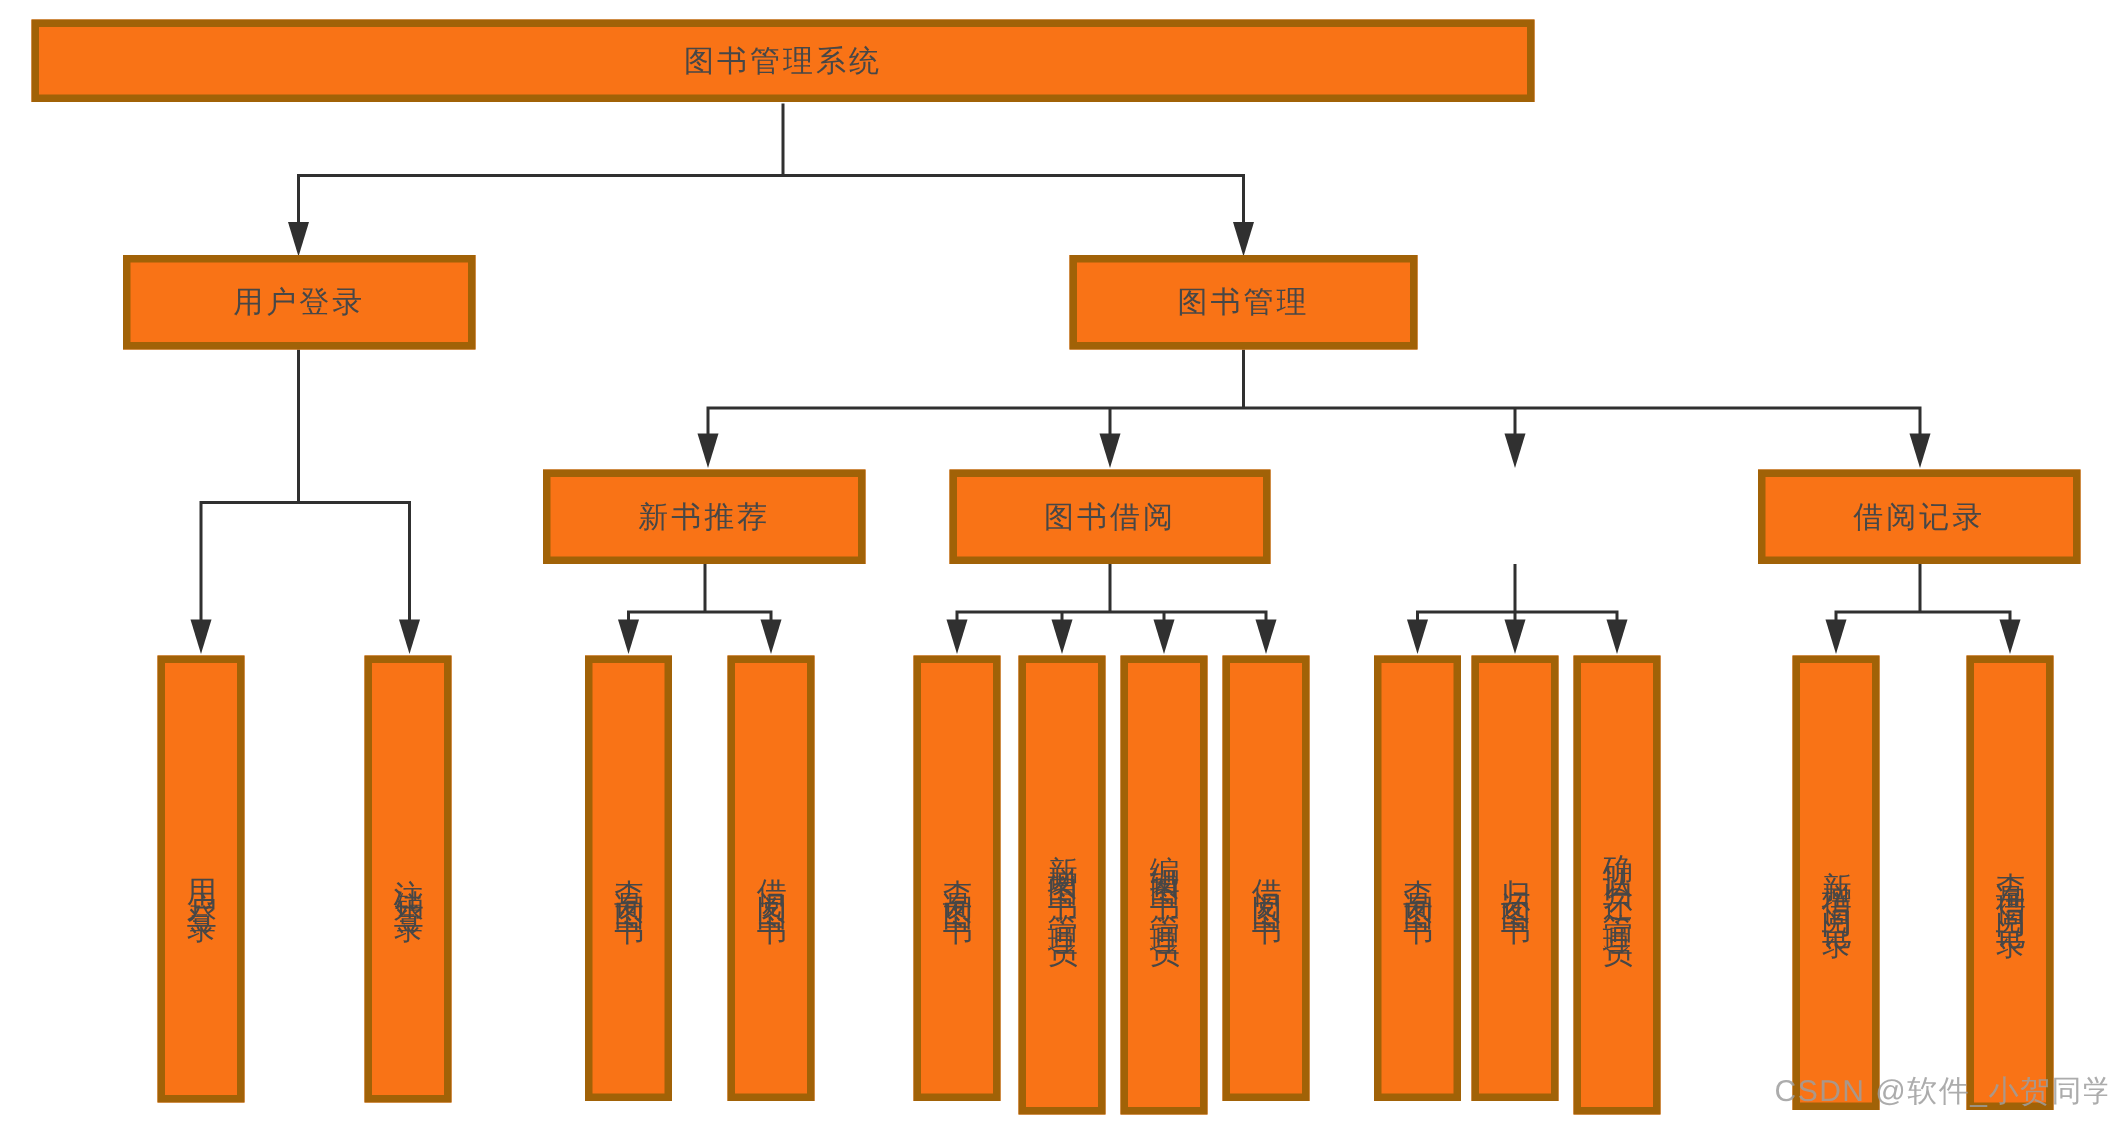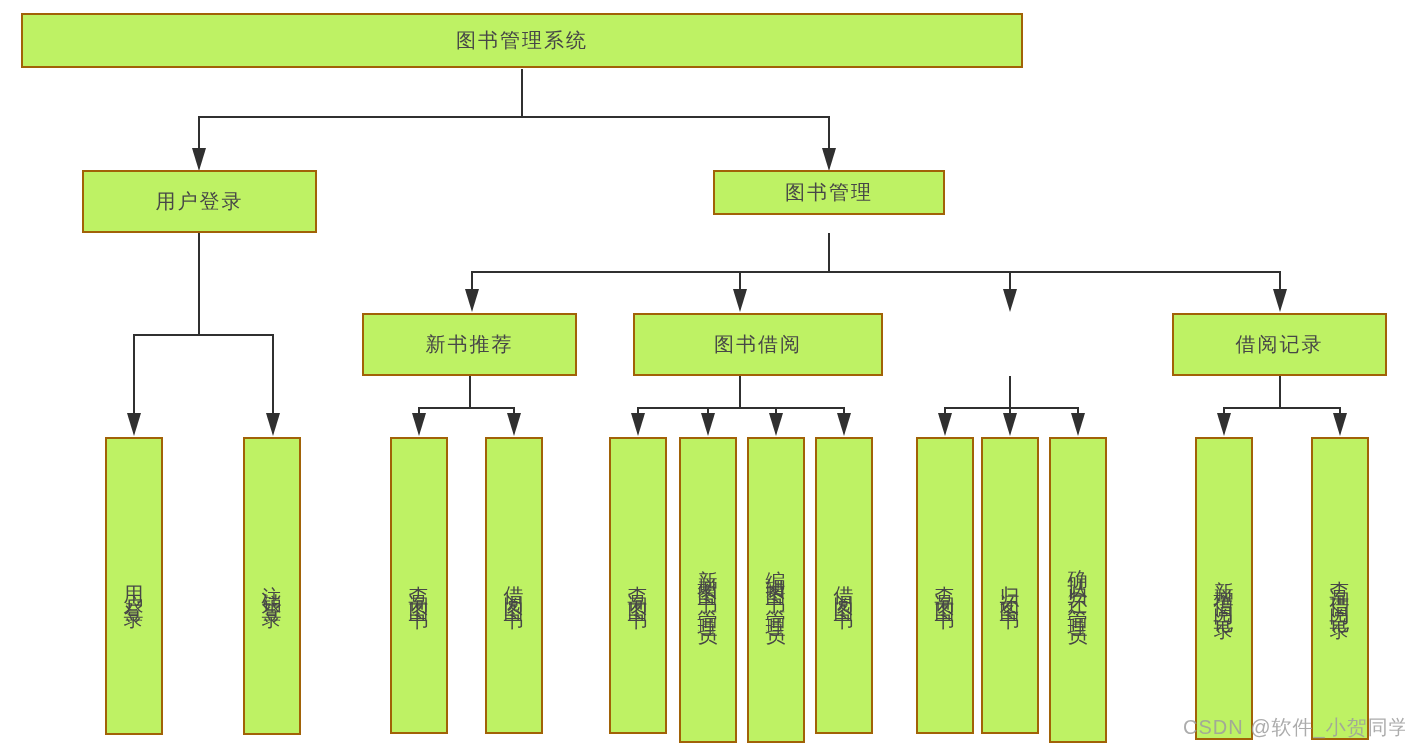--- a/index.html
+++ b/index.html
@@ -7,22 +7,22 @@
     position:relative;
     width:1405px;height:747px;
     background:#ffffff;
     font-family:"Liberation Sans", sans-serif;
     overflow:hidden;
   }
   .wires{position:absolute;left:0;top:0;z-index:1;}
   .box{
     position:absolute;
     box-sizing:border-box;
-    border:2px solid #a16207;
-    background:#bef264;
+    border:5px solid #a16207;
+    background:#f97316;
     display:flex;
     align-items:center;
     justify-content:center;
     z-index:2;
   }
   .h-label{
     font-size:20px;
     letter-spacing:2px;
     color:#474747;
     white-space:nowrap;
@@ -113,28 +113,28 @@
     </g>
   </svg>
 
   <div class="box" style="left:21px;top:13px;width:1002px;height:55px">
     <span class="h-label">图书管理系统</span>
   </div>
 
   <div class="box" style="left:82px;top:170px;width:235px;height:63px">
     <span class="h-label">用户登录</span>
   </div>
-  <div class="box" style="left:713px;top:170px;width:232px;height:45px">
+  <div class="box" style="left:713px;top:170px;width:232px;height:63px">
     <span class="h-label">图书管理</span>
   </div>
 
   <div class="box" style="left:362px;top:313px;width:215px;height:63px">
     <span class="h-label">新书推荐</span>
   </div>
-  <div class="box" style="left:633px;top:313px;width:250px;height:63px">
+  <div class="box" style="left:633px;top:313px;width:214px;height:63px">
     <span class="h-label">图书借阅</span>
   </div>
   <div class="box" style="left:1172px;top:313px;width:215px;height:63px">
     <span class="h-label">借阅记录</span>
   </div>
 
   <div class="box" style="left:105px;top:437px;width:58px;height:298px">
     <span class="v-label">用户登录</span>
   </div>
   <div class="box" style="left:243px;top:437px;width:58px;height:298px">

